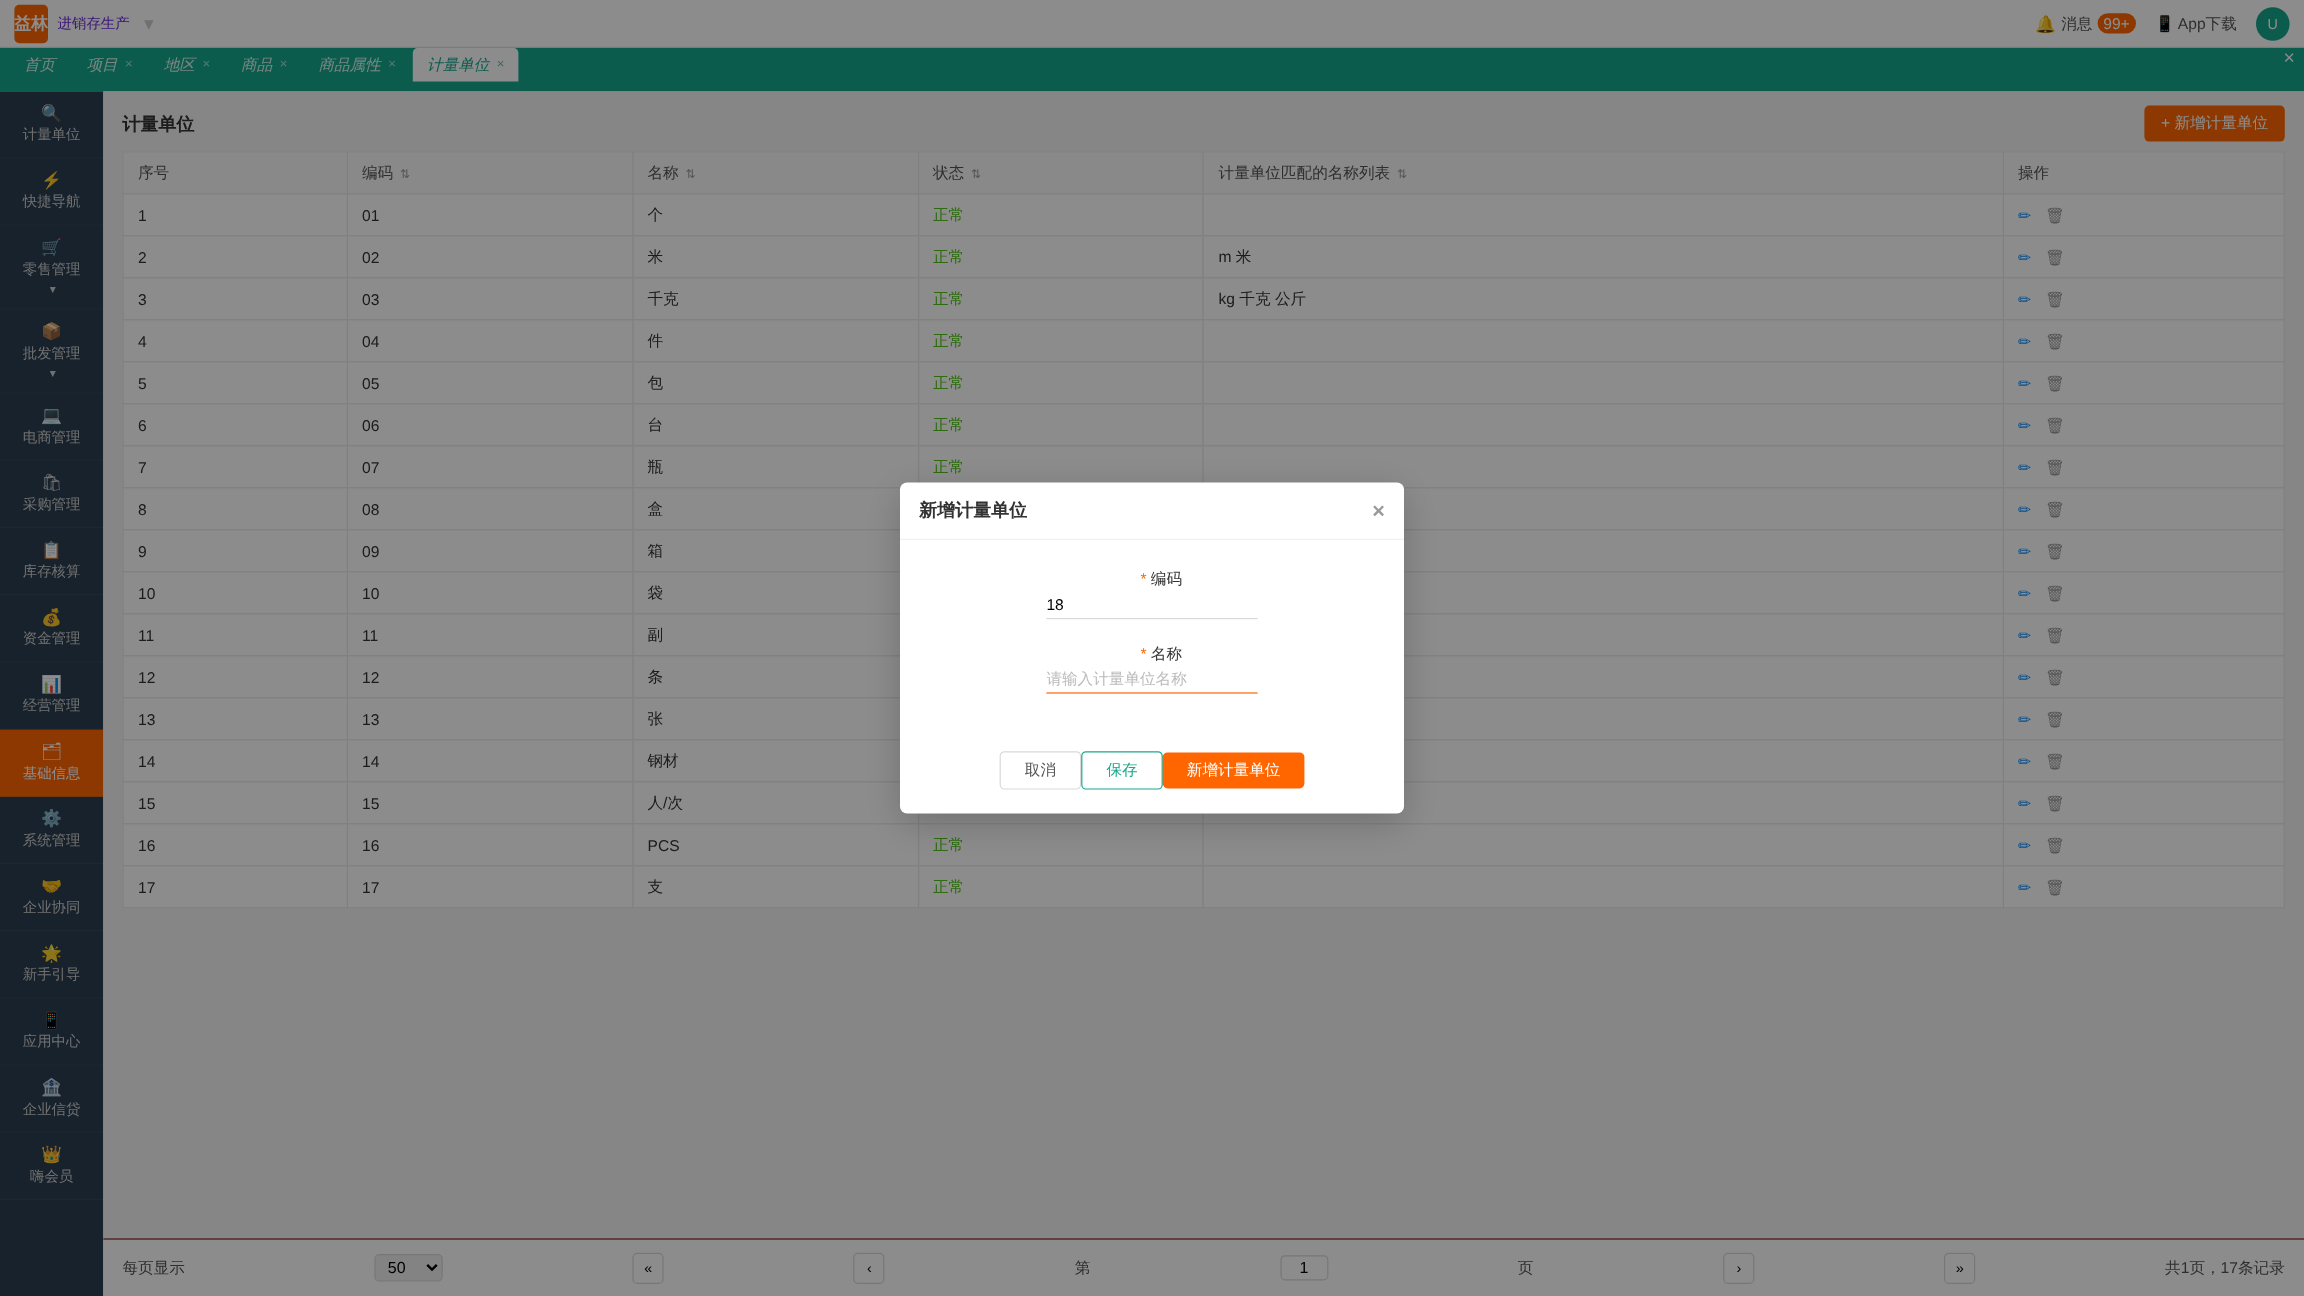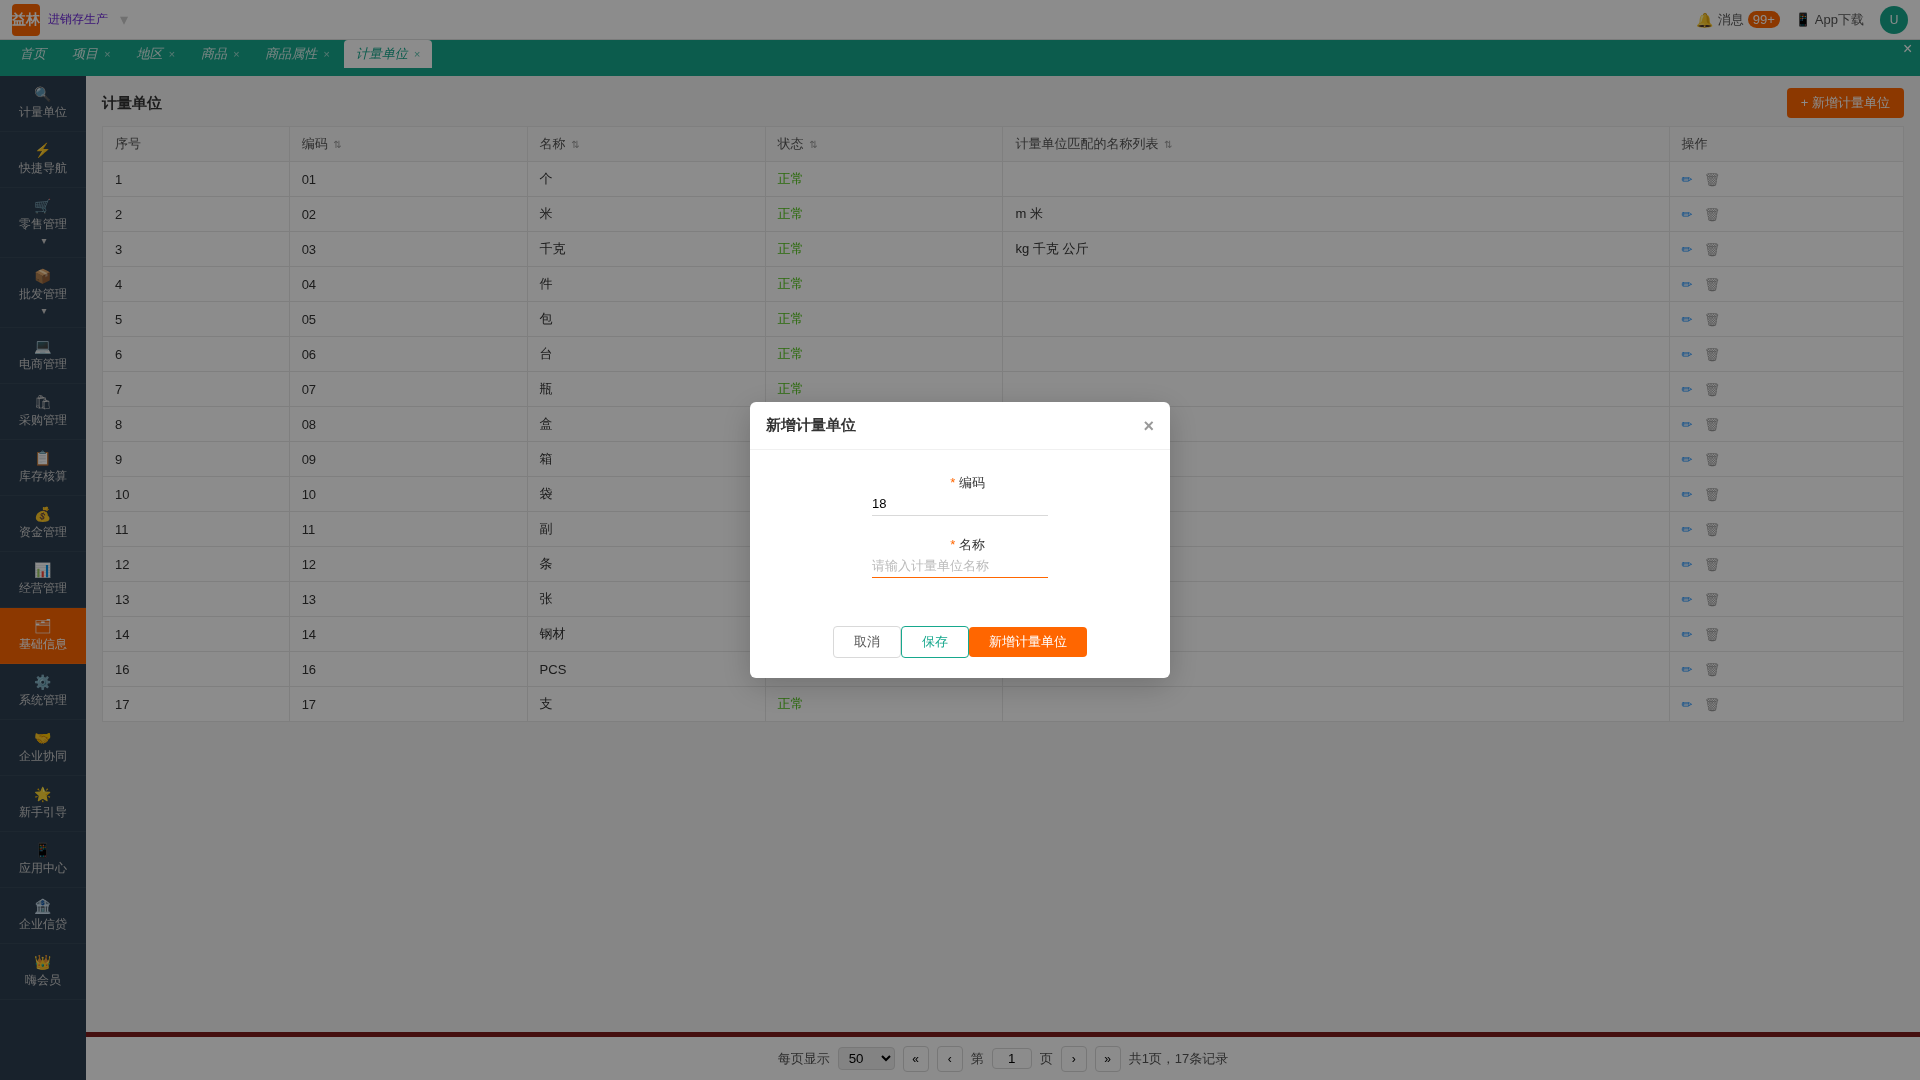--- a/index.html
+++ b/index.html
@@ -99,24 +99,24 @@
     td { color: #333; }
     .sort-icon { font-size: 10px; color: #999; margin-left: 2px; }
     .status-normal { color: #52c41a; }
     .action-edit { color: #1890ff; cursor: pointer; margin-right: 8px; }
     .action-delete { color: #999; cursor: pointer; }
 
     
     .pagination {
       height: 48px;
       background: #fff;
-      border-top: 5px solid #7f1d1d;
+      border-top: 1px solid #7f1d1d;
       display: flex;
       align-items: center;
-      justify-content: center;
+      justify-content: space-between;
       padding: 0 16px;
       gap: 8px;
       font-size: 13px;
       color: #555;
     }
     .page-size-select { border: 1px solid #d9d9d9; border-radius: 4px; padding: 2px 6px; }
     .page-btn { width: 26px; height: 26px; border: 1px solid #d9d9d9; background: #fff; border-radius: 4px; cursor: pointer; display: flex; align-items: center; justify-content: center; font-size: 12px; }
     .page-input { width: 40px; border: 1px solid #d9d9d9; border-radius: 4px; padding: 2px 4px; text-align: center; }
 
     
@@ -473,20 +473,31 @@
     <td></td>
     <td>
       <span class="action-edit" title="编辑">✏</span>
       <span class="action-delete" title="删除">🗑</span>
     </td>
   </tr>
             <tr>
     <td>14</td>
     <td>14</td>
     <td>钢材</td>
+    <td><span class="status-normal">正常</span></td>
+    <td></td>
+    <td>
+      <span class="action-edit" title="编辑">✏</span>
+      <span class="action-delete" title="删除">🗑</span>
+    </td>
+  </tr>
+            <tr>
+    <td>15</td>
+    <td>15</td>
+    <td>人/次</td>
     <td><span class="status-normal">正常</span></td>
     <td></td>
     <td>
       <span class="action-edit" title="编辑">✏</span>
       <span class="action-delete" title="删除">🗑</span>
     </td>
   </tr>
             <tr>
     <td>16</td>
     <td>16</td>

